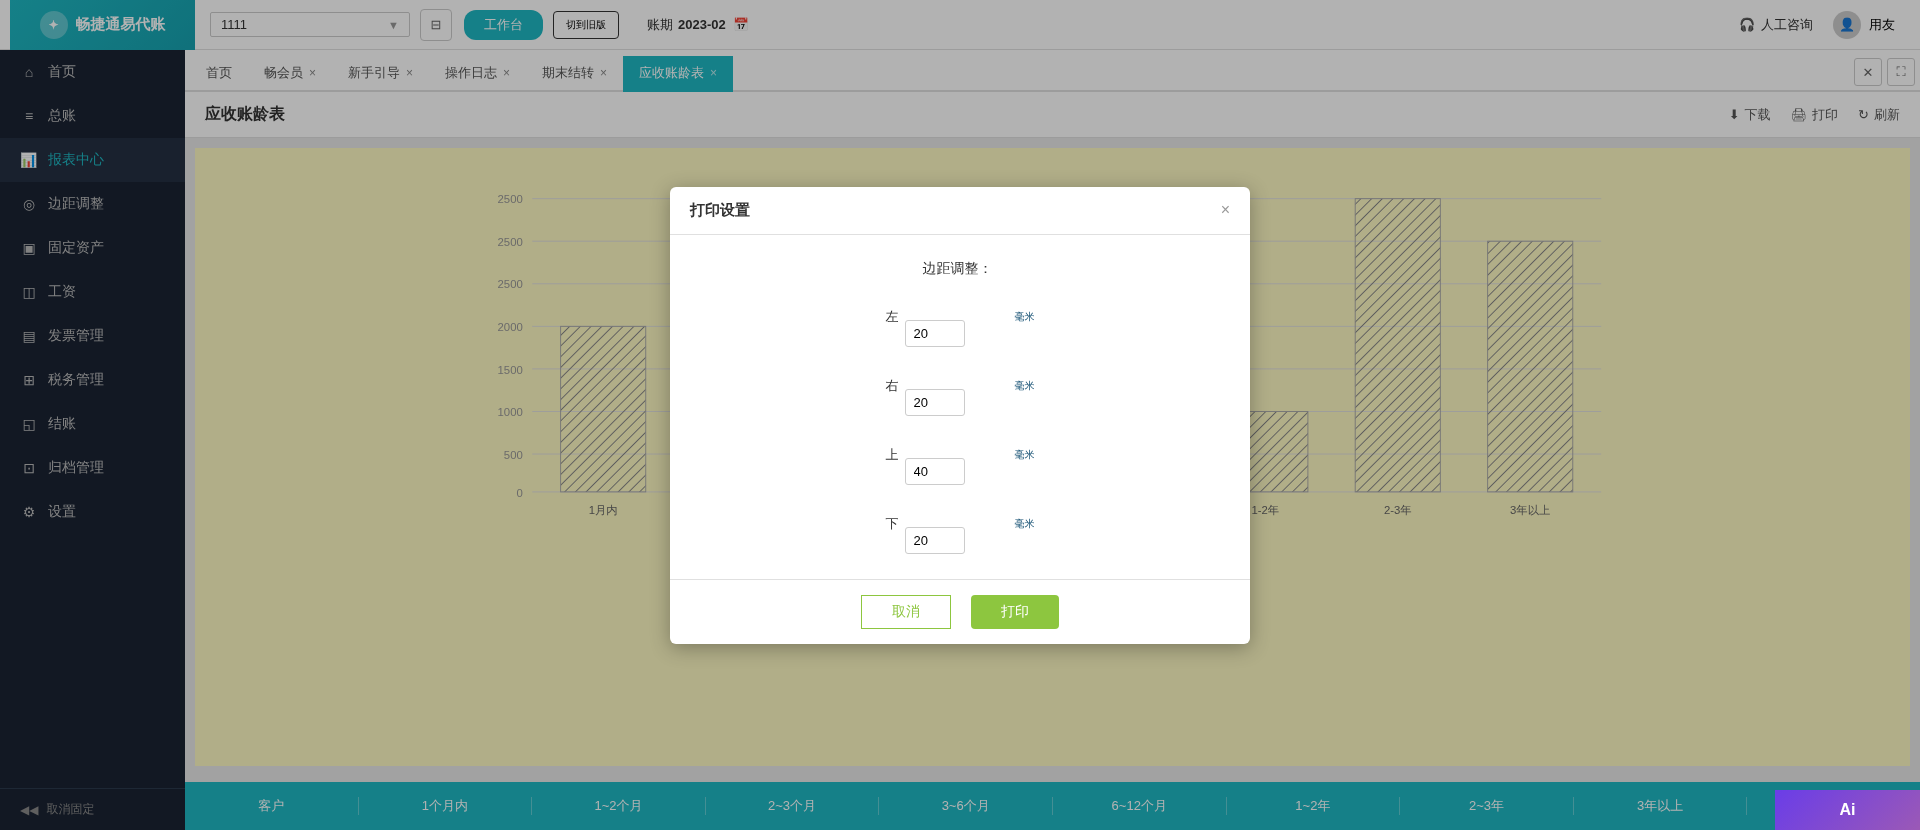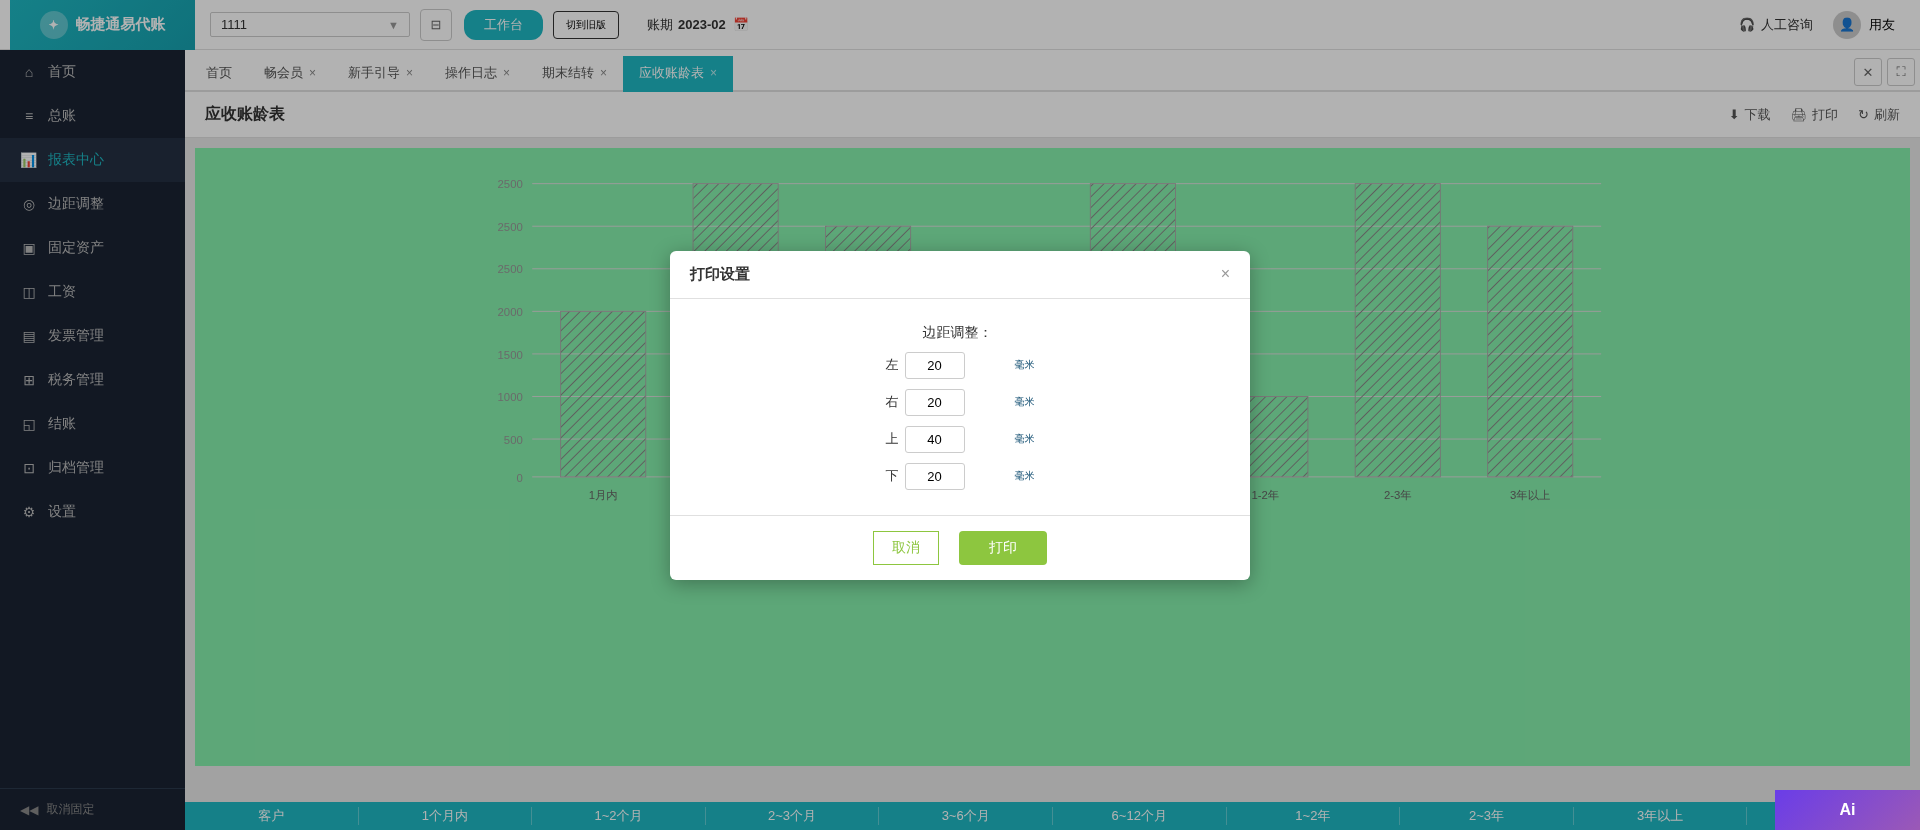--- a/index.html
+++ b/index.html
@@ -239,38 +239,38 @@
       display: flex;
       align-items: center;
       gap: 5px;
       color: #555;
       cursor: pointer;
       font-size: 13px;
     }
 
     
     .chart-area {
-      background: #86efac;
+      background: #fef9c3;
       margin: 10px;
-      padding: 12px;
+      padding: 27px;
       height: calc(100% - 120px);
       position: relative;
     }
     .chart-svg {
       width: 100%;
       height: 350px;
     }
 
     
     .bottom-table {
       position: absolute;
       bottom: 0;
       left: 0;
       right: 0;
-      height: 28px;
+      height: 48px;
       background: #1fb8c3;
       display: flex;
       align-items: center;
     }
     .table-col {
       flex: 1;
       text-align: center;
       color: #fff;
       font-size: 13px;
       border-right: 1px solid rgba(255,255,255,0.3);
@@ -320,33 +320,33 @@
       display: flex;
       align-items: center;
       gap: 6px;
     }
     .margin-input {
       width: 60px;
       border: 1px solid #ccc;
       border-radius: 3px;
       padding: 5px 8px;
       font-size: 13px;
-      text-align: center;
+      margin-top: 32px;
     }
     .margin-unit { color: #0c4a6e; font-size: 10px; margin-left: 44px; }
     .margin-dir { color: #333; font-size: 13px; }
     .dialog-footer {
       padding: 15px 20px;
       display: flex;
       justify-content: center;
       gap: 20px;
       border-top: 1px solid #e0e0e0;
     }
     .btn-cancel {
-      padding: 7px 18px;
+      padding: 7px 30px;
       border: 1px solid #8dc63f;
       border-radius: 0;
       background: #fff;
       color: #8dc63f;
       cursor: pointer;
       font-size: 14px;
     }
     .btn-print {
       padding: 7px 30px;
       border: none;

